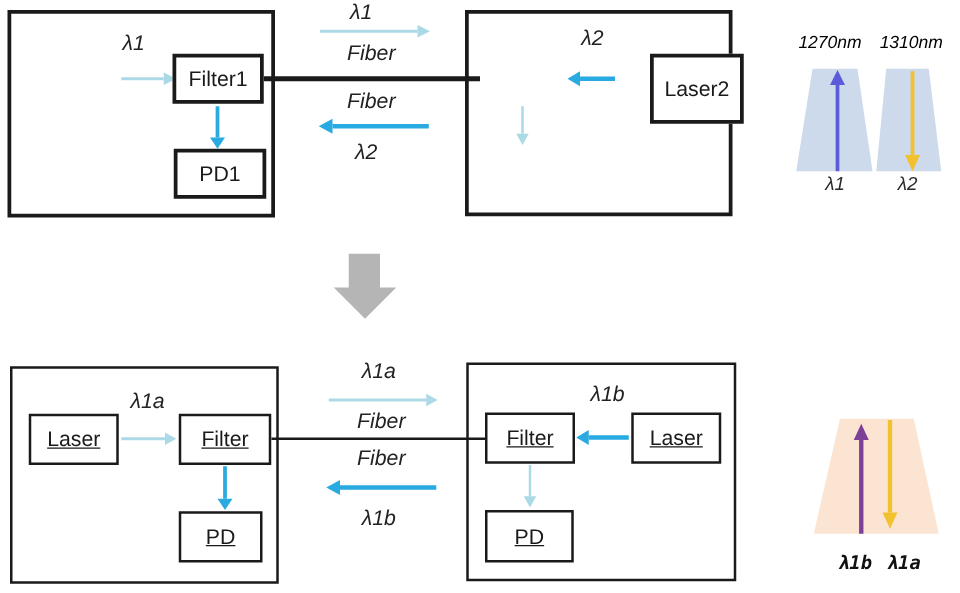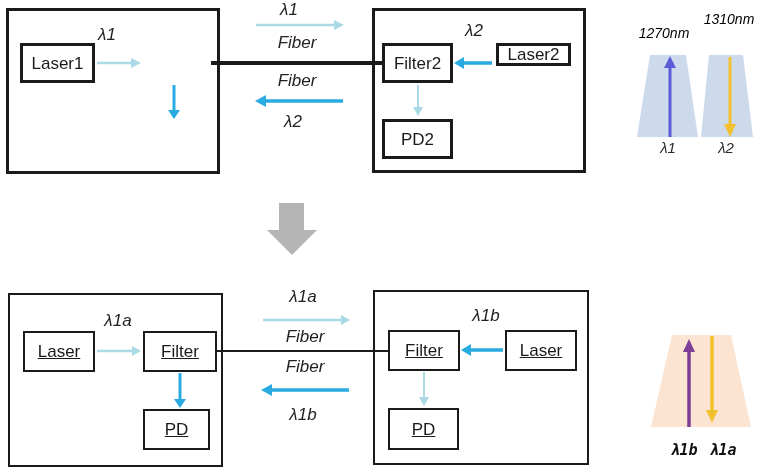--- a/index.html
+++ b/index.html
@@ -107,44 +107,41 @@
       <line x1="689" y1="427" x2="689" y2="352" stroke-width="3.5"></line>
         <polygon points="683,352 689,339 695,352"></polygon>
     </g>
     <g class="c-yellow">
       <line x1="712" y1="336" x2="712" y2="410" stroke-width="3.5"></line>
         <polygon points="706,410 712,423 718,410"></polygon>
     </g>
   </svg>
 
   <div class="obox" style="left:6px;top:8px;width:214px;height:166px;"></div>
-  <div class="ibox" style="left:20px;top:43px;width:75px;height:40px;">
-      <span>Laser1</span>
+  <div class="ibox" style="left:138px;top:43px;width:73px;height:40px;">
+      <span>Filter1</span>
+    </div>
+  <div class="ibox" style="left:139px;top:119px;width:74px;height:40px;">
+      <span>PD1</span>
     </div>
   <div class="lbl" style="left:107px;top:25px;">λ1</div>
 
   <div class="obox" style="left:372px;top:8px;width:214px;height:165px;"></div>
-  <div class="ibox" style="left:382px;top:43px;width:71px;height:40px;">
-      <span>Filter2</span>
-    </div>
-  <div class="ibox" style="left:496px;top:43px;width:75px;height:23px;">
+  <div class="ibox" style="left:520px;top:43px;width:75px;height:56px;">
       <span>Laser2</span>
-    </div>
-  <div class="ibox" style="left:382px;top:119px;width:71px;height:40px;">
-      <span>PD2</span>
     </div>
   <div class="lbl" style="left:474px;top:21px;">λ2</div>
 
   <div class="lbl" style="left:289px;top:0px;">λ1</div>
   <div class="lbl" style="left:297px;top:33px;">Fiber</div>
   <div class="lbl" style="left:297px;top:71px;">Fiber</div>
   <div class="lbl" style="left:293px;top:112px;">λ2</div>
 
   <div class="lbl small" style="left:664px;top:25px;">1270nm</div>
-  <div class="lbl small" style="left:729px;top:11px;">1310nm</div>
+  <div class="lbl small" style="left:729px;top:25px;">1310nm</div>
   <div class="lbl spec" style="left:668px;top:139px;">λ1</div>
   <div class="lbl spec" style="left:726px;top:139px;">λ2</div>
 
   <div class="obox thin" style="left:8px;top:293px;width:215px;height:174px;"></div>
   <div class="ibox thin" style="left:23px;top:331px;width:72px;height:41px;">
       <span>Laser</span>
     </div>
   <div class="ibox thin" style="left:143px;top:331px;width:74px;height:41px;">
       <span>Filter</span>
     </div>

